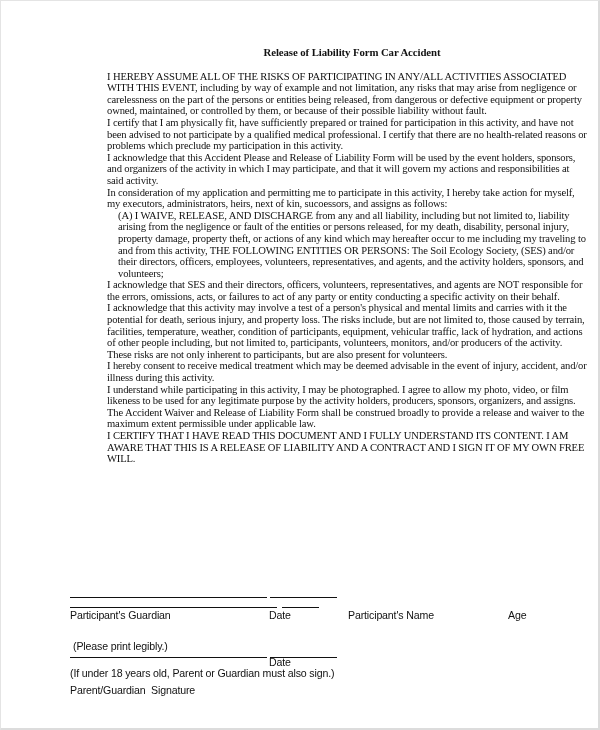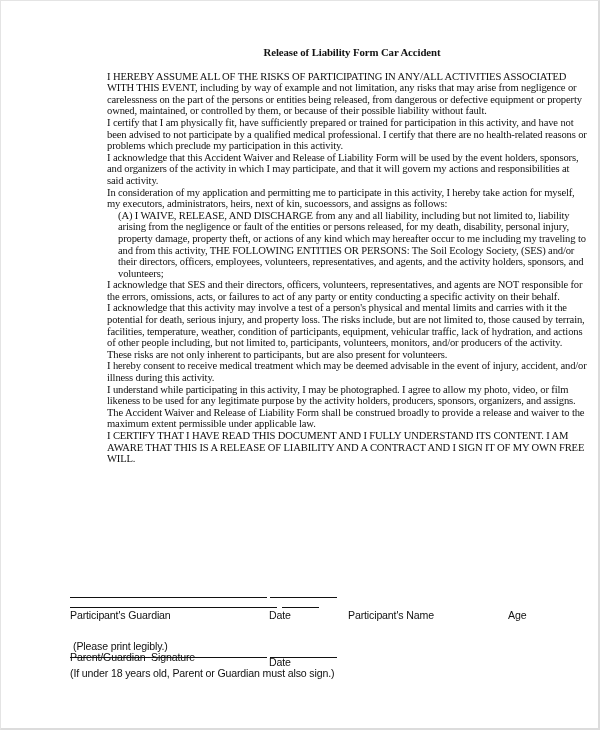--- a/index.html
+++ b/index.html
@@ -29,21 +29,21 @@
 </head>
 <body>
 
 <div class="page">
 
   <div class="doc">
     <div class="title">Release of Liability Form Car Accident</div>
 
     <p class="para">I HEREBY ASSUME ALL OF THE RISKS OF PARTICIPATING IN ANY/ALL ACTIVITIES ASSOCIATED WITH THIS EVENT, including by way of example and not limitation, any risks that may arise from negligence or carelessness on the part of the persons or entities being released, from dangerous or defective equipment or property owned, maintained, or controlled by them, or because of their possible liability without fault.</p>
     <p class="para">I certify that I am physically fit, have sufficiently prepared or trained for participation in this activity, and have not been advised to not participate by a qualified medical professional. I certify that there are no health-related reasons or problems which preclude my participation in this activity.</p>
-    <p class="para">I acknowledge that this Accident Waiver and Release of Liability Form will be used by the event holders, sponsors, and organizers of the activity in which I may participate, and that it will govern my actions and responsibilities at said activity.</p>
+    <p class="para">I acknowledge that this Accident Please and Release of Liability Form will be used by the event holders, sponsors, and organizers of the activity in which I may participate, and that it will govern my actions and responsibilities at said activity.</p>
     <p class="para">In consideration of my application and permitting me to participate in this activity, I hereby take action for myself, my executors, administrators, heirs, next of kin, sucoessors, and assigns as follows:</p>
 
     <p class="para indent">(A) I WAIVE, RELEASE, AND DISCHARGE from any and all liability, including but not limited to, liability arising from the negligence or fault of the entities or persons released, for my death, disability, personal injury, property damage, property theft, or actions of any kind which may hereafter occur to me including my traveling to and from this activity, THE FOLLOWING ENTITIES OR PERSONS: The Soil Ecology Society, (SES) and/or their directors, officers, employees, volunteers, representatives, and agents, and the activity holders, sponsors, and volunteers;</p>
 
     <p class="para">I acknowledge that SES and their directors, officers, volunteers, representatives, and agents are NOT responsible for the errors, omissions, acts, or failures to act of any party or entity conducting a specific activity on their behalf.</p>
     <p class="para">I acknowledge that this activity may involve a test of a person's physical and mental limits and carries with it the potential for death, serious injury, and property loss. The risks include, but are not limited to, those caused by terrain, facilities, temperature, weather, condition of participants, equipment, vehicular traffic, lack of hydration, and actions of other people including, but not limited to, participants, volunteers, monitors, and/or producers of the activity. These risks are not only inherent to participants, but are also present for volunteers.</p>
     <p class="para">I hereby consent to receive medical treatment which may be deemed advisable in the event of injury, accident, and/or illness during this activity.</p>
     <p class="para">I understand while participating in this activity, I may be photographed. I agree to allow my photo, video, or film likeness to be used for any legitimate purpose by the activity holders, producers, sponsors, organizers, and assigns.</p>
     <p class="para">The Accident Waiver and Release of Liability Form shall be construed broadly to provide a release and waiver to the maximum extent permissible under applicable law.</p>
     <p class="para">I CERTIFY THAT I HAVE READ THIS DOCUMENT AND I FULLY UNDERSTAND ITS CONTENT. I AM AWARE THAT THIS IS A RELEASE OF LIABILITY AND A CONTRACT AND I SIGN IT OF MY OWN FREE WILL.</p>
@@ -57,17 +57,17 @@
 
     <div class="sig lbl" style="top:608px;">Participant's Guardian</div>
     <div class="sig lbl" style="left:268px; top:608px;">Date</div>
     <div class="sig lbl" style="left:347px; top:608px;">Participant's Name</div>
     <div class="sig lbl" style="left:507px; top:608px;">Age</div>
     <div class="sig lbl" style="left:72px; top:619px;margin-top:20px;">(Please print legibly.)</div>
 
     <div class="line" style="left:69px; top:656px; width:197px;"></div>
     <div class="line" style="left:269px; top:656px; width:67px;"></div>
 
-    <div class="sig lbl" style="top:650px; white-space:pre;">Parent/Guardian  Signature</div>
+    <div class="sig lbl" style="top:683px; white-space:pre;">Parent/Guardian  Signature</div>
     <div class="sig lbl" style="left:268px; top:655px;">Date</div>
     <div class="sig lbl" style="top:666px;">(If under 18 years old, Parent or Guardian must also sign.)</div>
   </div>
 </div>
 
 </body></html>

